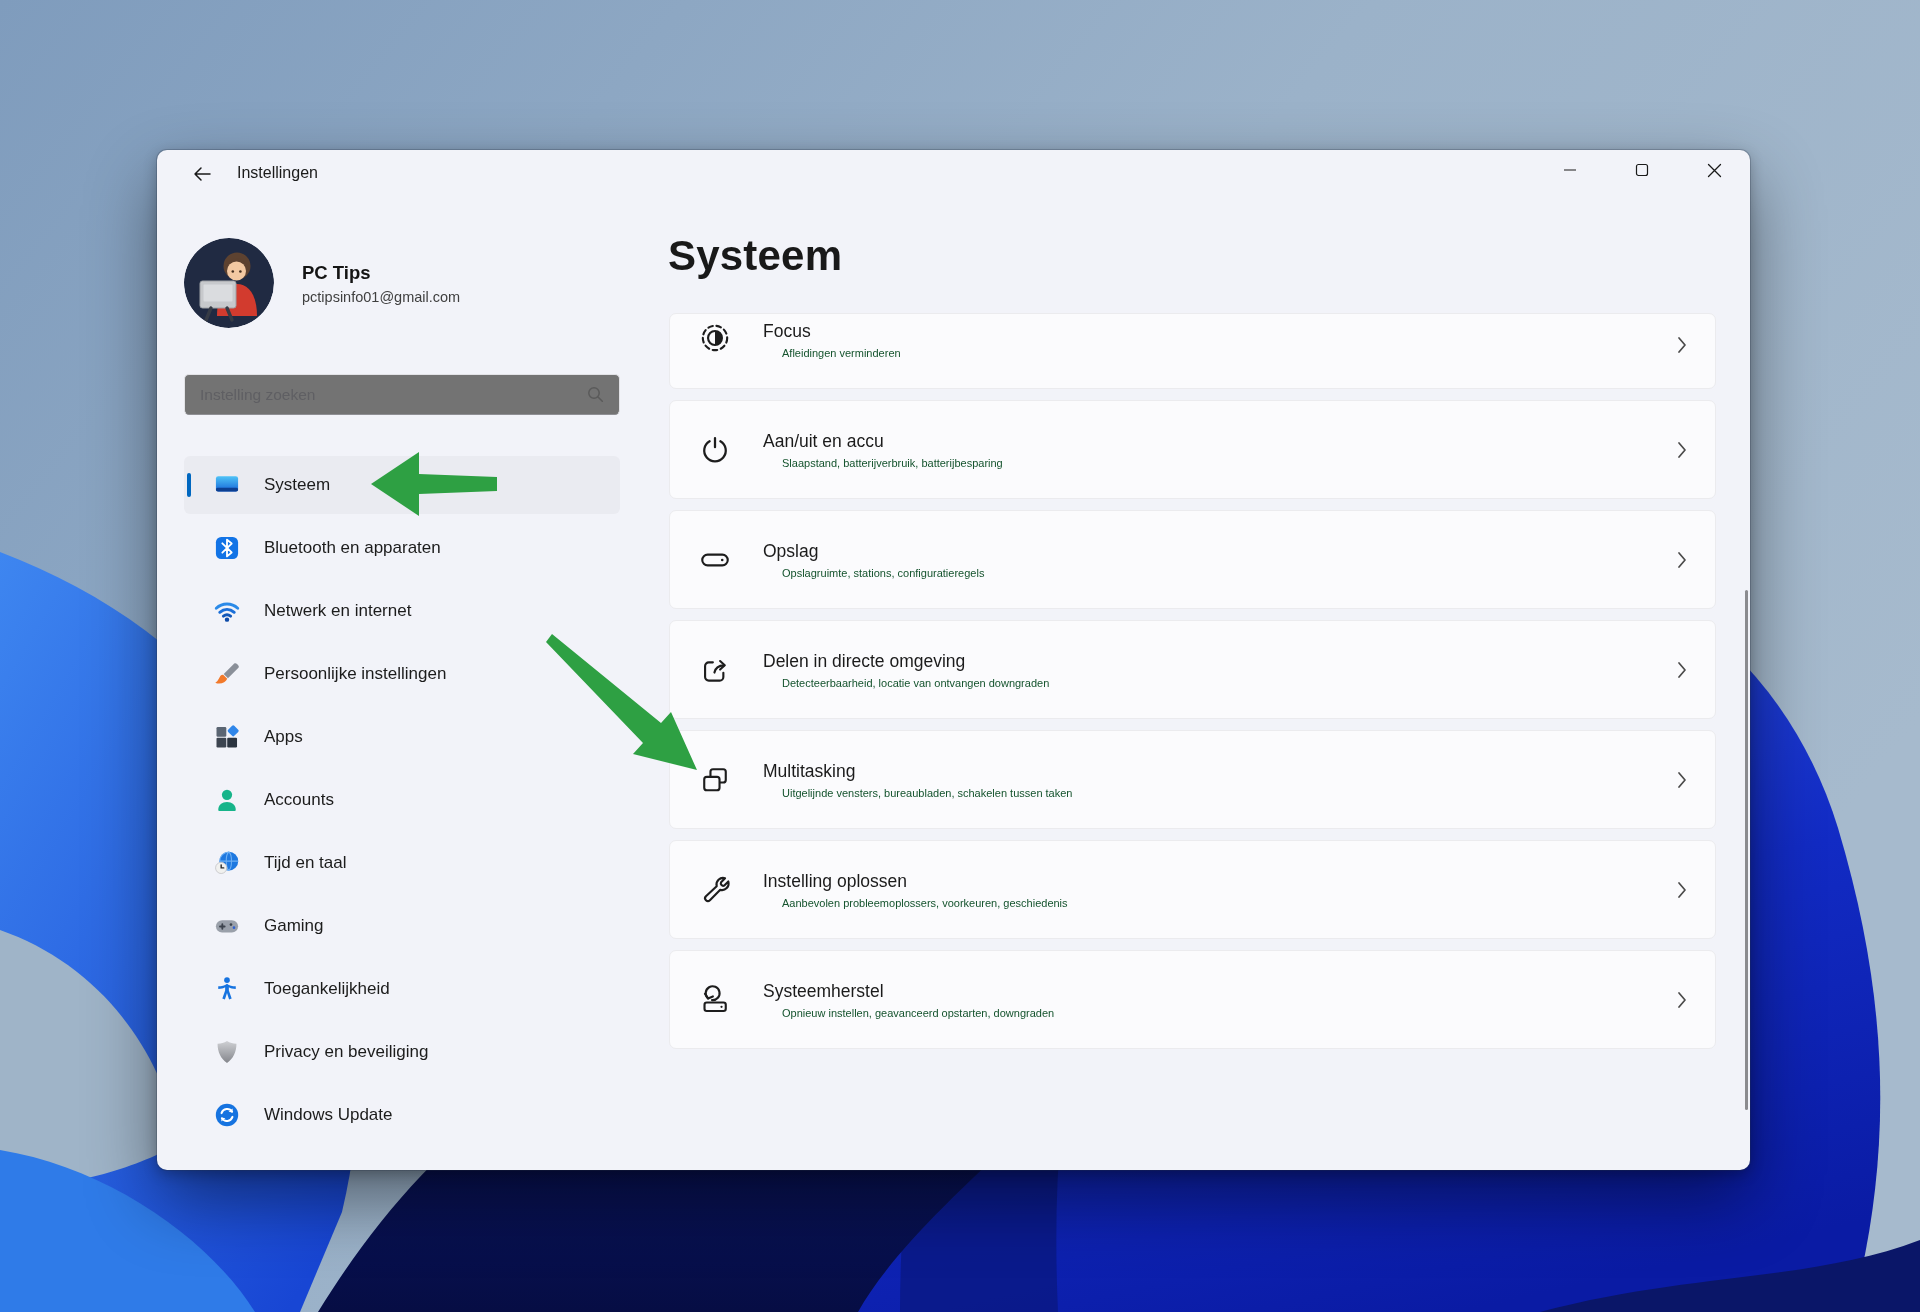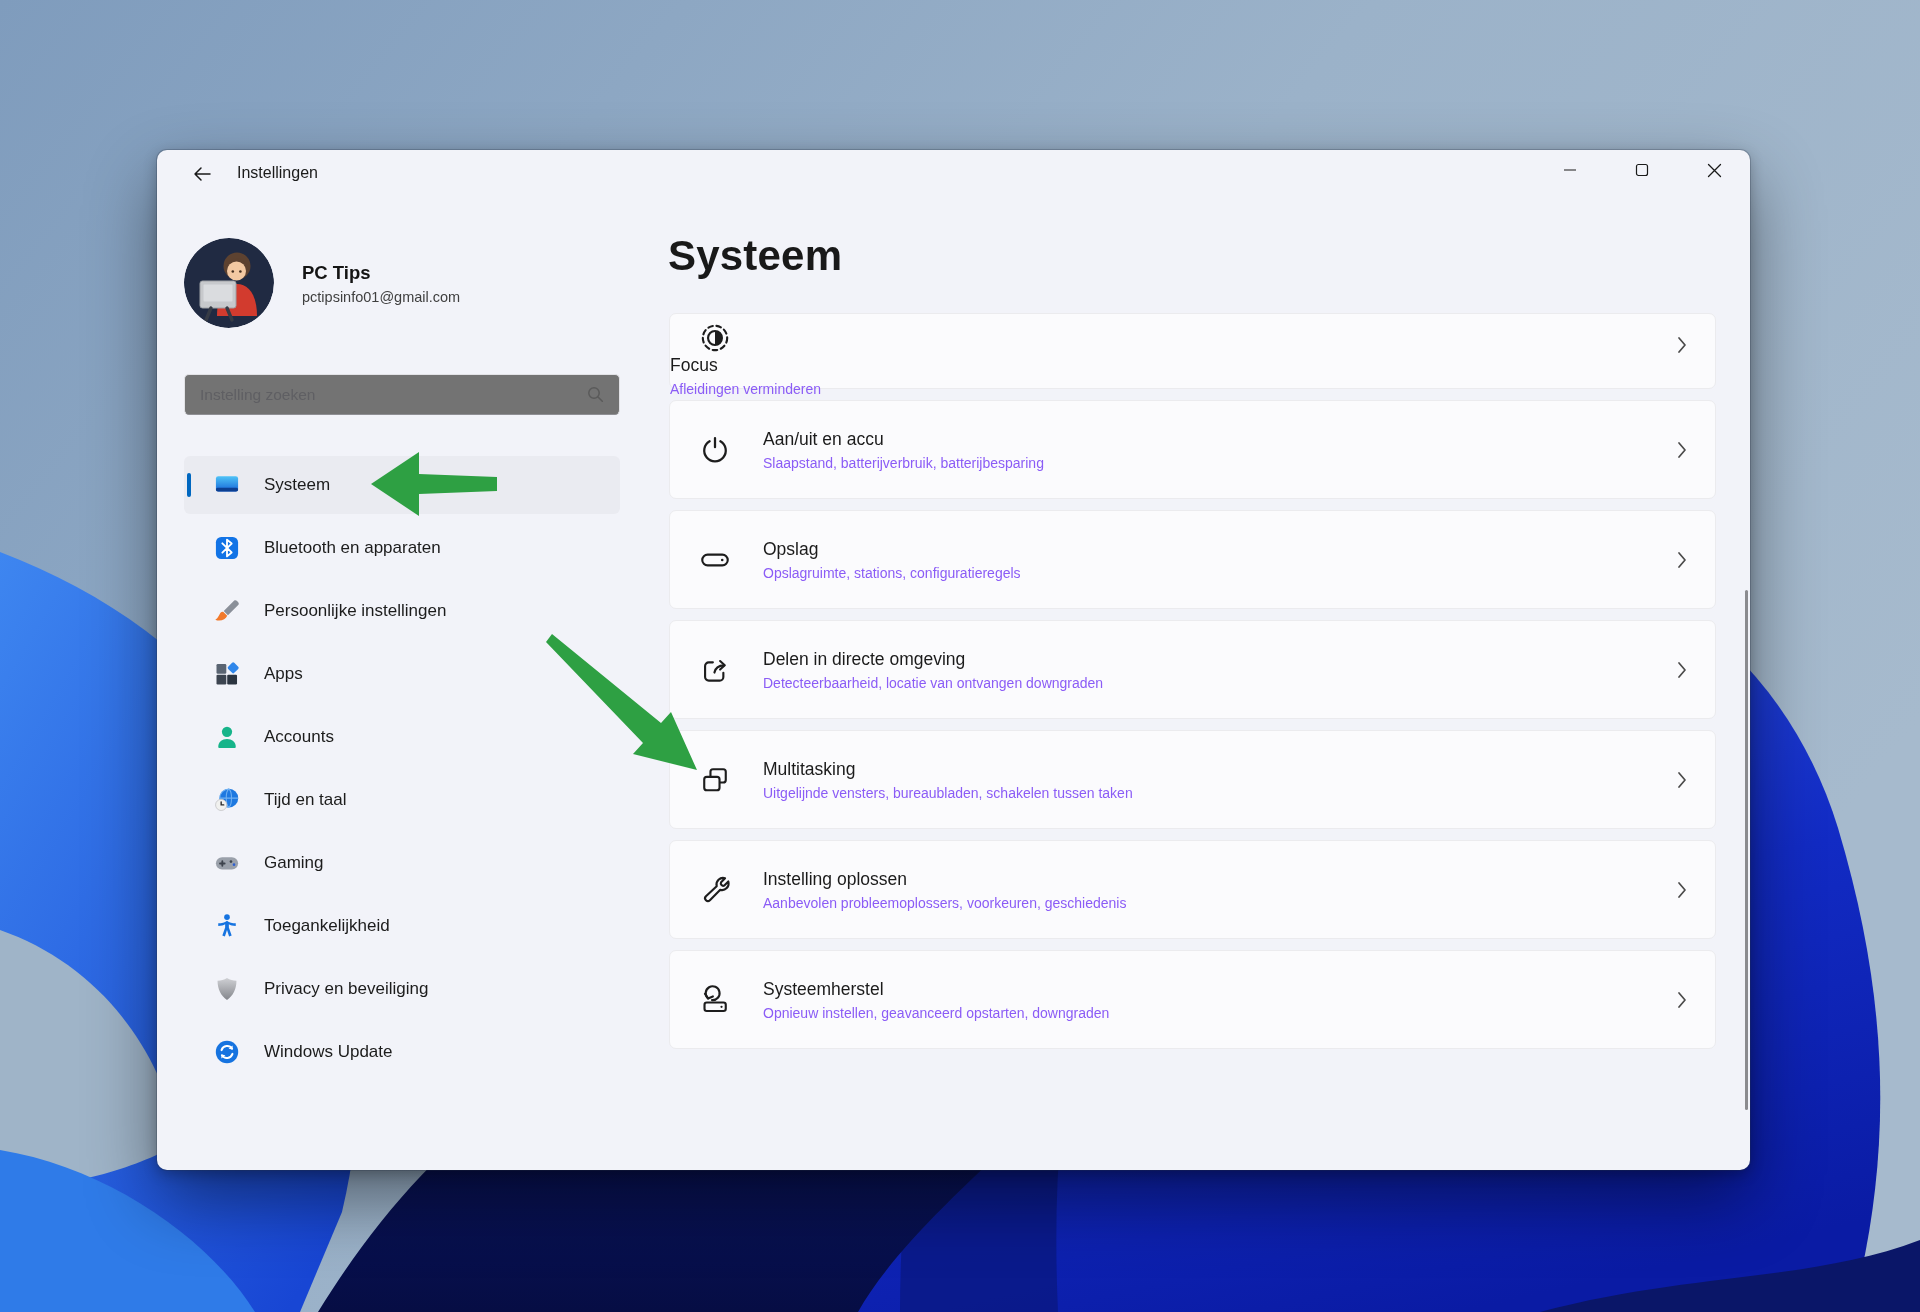--- a/index.html
+++ b/index.html
@@ -47,25 +47,25 @@
   .nav-item.selected::before { content:''; position:absolute; left:3px; top:17px; width:4px; height:24px;
     border-radius:3px; background:#0067C0; }
   .nav-icon { width:28px; height:28px; display:flex; flex:0 0 auto; }
   .nav-icon svg { width:28px; height:28px; }
 
   
   .page-title { position:absolute; left:511px; top:82px; font-size:42px; font-weight:600; color:#191919; letter-spacing:.2px; }
   .rows { position:absolute; left:512px; top:163px; width:1047px; }
   .row { height:99px; margin-bottom:11px; background:#fbfbfd; border:1px solid #ebebee; border-radius:7px;
     display:flex; align-items:center; position:relative; cursor:pointer; }
-  .row.first { height:76px; align-items:flex-start; padding-top:7px;flex-direction:column; }
+  .row.first { height:76px; align-items:flex-start; padding-top:7px; }
   .row-icon { width:34px; height:34px; margin-left:28px; margin-right:31px; flex:0 0 auto; }
   .row-icon svg { width:34px; height:34px; }
   .row-title { font-size:17.5px; color:#1b1b1b; margin-bottom:5px; }
-  .row-subtitle { font-size:14px; color:#8b5cf6; }
+  .row-subtitle { font-size:11px; color:#14532d;margin-left:19px; }
   .chevron { position:absolute; right:27px; top:50%; transform:translateY(-50%); display:flex; }
   .row.first .chevron { top:31px; }
 
   .scrollbar-thumb { position:absolute; left:1588px; top:440px; width:3px; height:520px;
     background:#8b8b8f; border-radius:2px; cursor:pointer; }
 
   
   .annotations { position:absolute; inset:0; z-index:5; pointer-events:none; }
 </style>
 </head>
@@ -204,20 +204,31 @@
       <div class="nav-item">
         <span class="nav-icon">
           <svg viewBox="0 0 24 24">
               <rect x="2.5" y="2.5" width="19" height="19" rx="4.5" fill="#1273e6"></rect>
               <path d="M8 8 L16 15.8 L12 19.2 V4.8 L16 8.2 L8 16" stroke="#ffffff" stroke-width="1.6" fill="none" stroke-linecap="round" stroke-linejoin="round"></path>
             </svg>
         </span>
         <span>Bluetooth en apparaten</span>
       </div>
 
+      <div class="nav-item">
+        <span class="nav-icon">
+          <svg viewBox="0 0 24 24">
+              <path d="M2.8 9.6 C8 4.8 16 4.8 21.2 9.6" stroke="#2b8ae8" stroke-width="2.5" fill="none" stroke-linecap="round"></path>
+              <path d="M5.8 13.1 C9.6 9.8 14.4 9.8 18.2 13.1" stroke="#1b6fd8" stroke-width="2.5" fill="none" stroke-linecap="round"></path>
+              <path d="M8.9 16.4 C10.8 14.9 13.2 14.9 15.1 16.4" stroke="#1257b8" stroke-width="2.5" fill="none" stroke-linecap="round"></path>
+              <circle cx="12" cy="19.4" r="1.9" fill="#0d4aa8"></circle>
+            </svg>
+        </span>
+        <span>Netwerk en internet</span>
+      </div>
 
       <div class="nav-item">
         <span class="nav-icon">
           <svg viewBox="0 0 24 24">
               <path d="M20.6 3.4 L21.6 4.4 C22.3 5.1 22.3 6.1 21.6 6.8 L12.8 15.6 L9.2 12 L18 3.2 C18.7 2.5 19.9 2.7 20.6 3.4 Z" fill="#8a8f99"></path>
               <path d="M8.7 12.6 L12.2 16.1 C11.1 18.7 8.5 20.2 5.3 20.2 C4.1 20.2 3 20 2 19.5 C4.6 18.2 5.2 15.2 6.4 13.6 C7 12.8 7.8 12.5 8.7 12.6 Z" fill="#f2792b"></path>
             </svg>
         </span>
         <span>Persoonlijke instellingen</span>
       </div>

